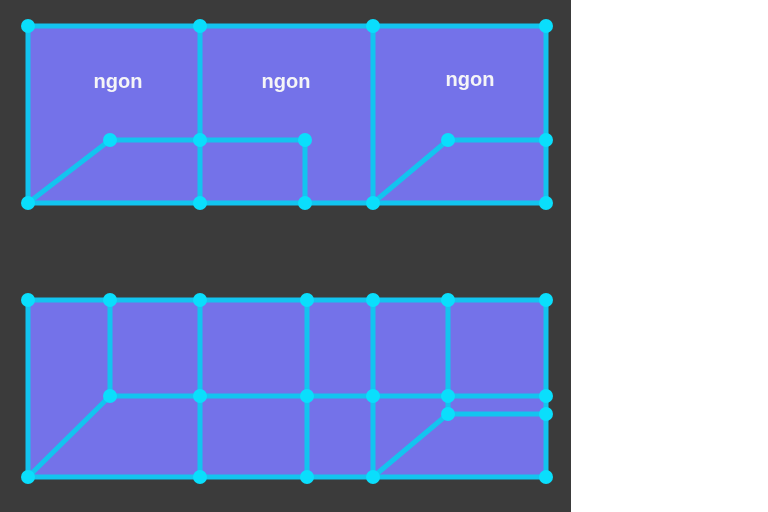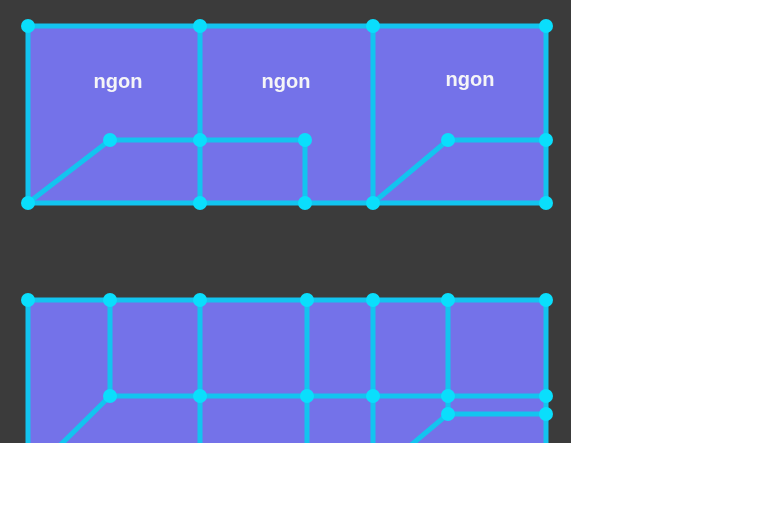--- a/index.html
+++ b/index.html
@@ -3,21 +3,21 @@
 <meta charset="utf-8">
 <style>
   html, body {
     margin: 0;
     padding: 0;
     font-family: "Liberation Sans", sans-serif;
   }
   #stage {
     position: relative;
     width: 768px;
-    height: 443px;
+    height: 512px;
     background: #ffffff;
     overflow: hidden;
   }
   #dark-canvas {
     position: absolute;
     left: 0;
     top: 0;
     height: 512px;
     
   }

